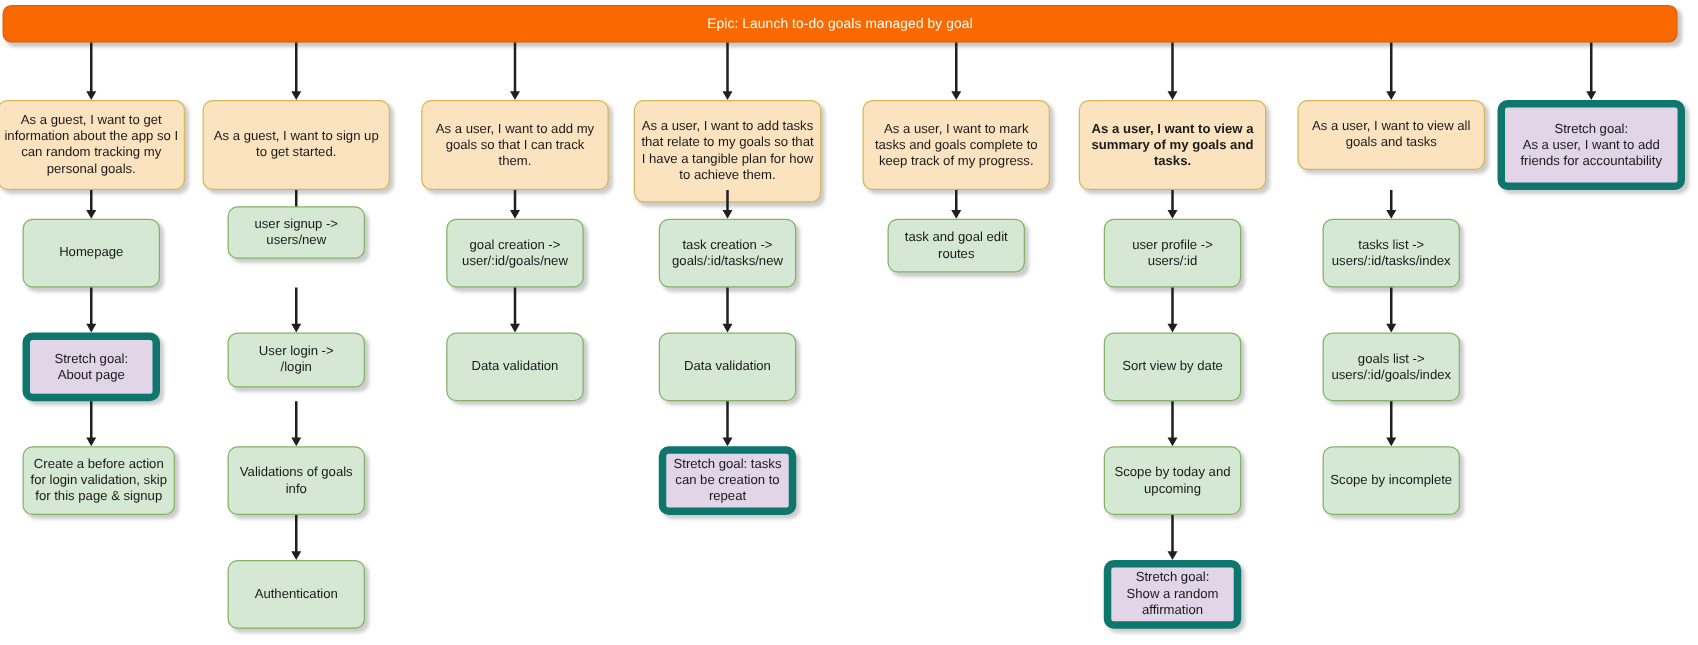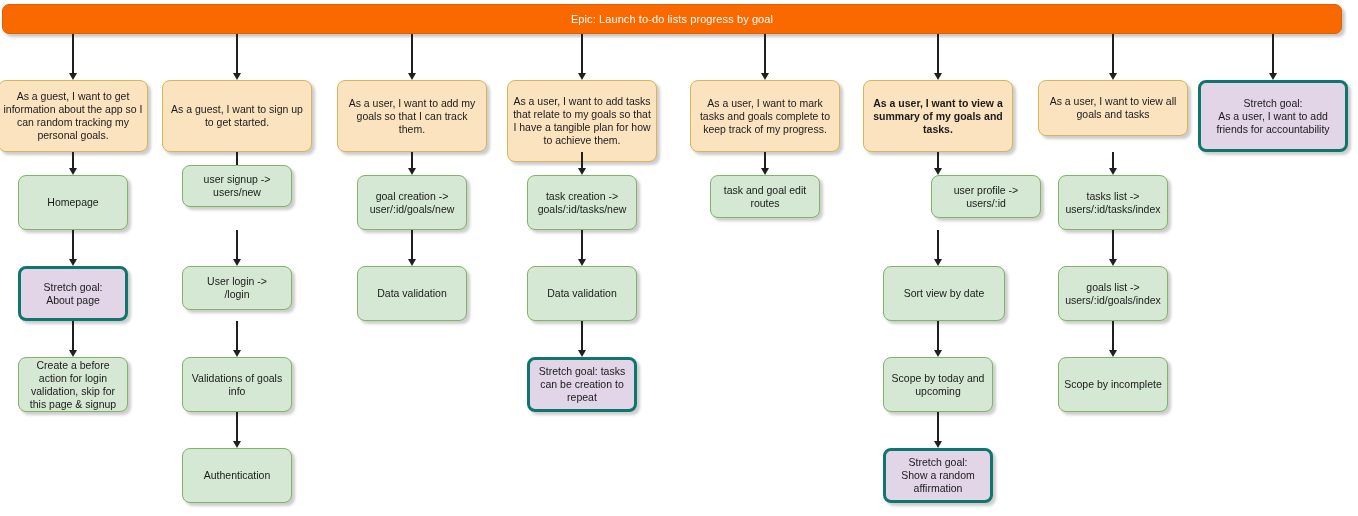--- a/index.html
+++ b/index.html
@@ -61,21 +61,21 @@
   .node.story {
     background: #fbe3c0;
     border: 1px solid #d6b656;
   }
   .node.task {
     background: #d5e8d4;
     border: 1px solid #82b366;
   }
   .node.stretch {
     background: #e1d5e7;
-    border: 3px solid #0f766e;
+    border: 6px solid #0f766e;
   }
   .edge {
     position: absolute;
     background: #1f1f1f;
     width: 1.2px;
   }
   .edge-head {
     position: absolute;
     width: 0;
     height: 0;
@@ -83,21 +83,21 @@
     border-right: 4px solid transparent;
     border-top: 7px solid #1f1f1f;
   }
 </style>
 </head>
 <body>
 
 <div id="canvas">
 
   <div class="epic-bar">
-    <span class="epic-label">Epic: Launch to-do lists progress by goal</span>
+    <span class="epic-label">Epic: Launch to-do goals managed by goal</span>
   </div>
 
   <div id="nodes-layer">
       <div class="edge" style="left: 72.4px; top: 34px; height: 40px;"></div>
       <div class="edge-head" style="left: 69px; top: 73px;"></div>
       <div class="node story" style="left: -2px; top: 80px; width: 150px; height: 72px;">
         <span class="node-label">As a guest, I want to get information about the app so I can random tracking my personal goals.</span>
       </div>
       <div class="edge" style="left: 72.4px; top: 152px; height: 17px;"></div>
       <div class="edge-head" style="left: 69px; top: 168px;"></div>
@@ -105,21 +105,21 @@
         <span class="node-label">Homepage</span>
       </div>
       <div class="edge" style="left: 72.4px; top: 230px; height: 30px;"></div>
       <div class="edge-head" style="left: 69px; top: 259px;"></div>
       <div class="node stretch" style="left: 18px; top: 266px; width: 110px; height: 55px;">
         <span class="node-label">Stretch goal:
 About page</span>
       </div>
       <div class="edge" style="left: 72.4px; top: 321px; height: 30px;"></div>
       <div class="edge-head" style="left: 69px; top: 350px;"></div>
-      <div class="node task" style="left: 18px; top: 357px; width: 110px; height: 55px;">
+      <div class="node task" style="left: 18px; top: 357px; width: 122px; height: 55px;">
         <span class="node-label">Create a before action for login validation, skip for this page &amp; signup</span>
       </div>
       <div class="edge" style="left: 236.4px; top: 34px; height: 40px;"></div>
       <div class="edge-head" style="left: 233px; top: 73px;"></div>
       <div class="node story" style="left: 162px; top: 80px; width: 150px; height: 72px;">
         <span class="node-label">As a guest, I want to sign up to get started.</span>
       </div>
       <div class="edge" style="left: 236.4px; top: 152px; height: 17px;"></div>
       <div class="edge-head" style="left: 233px; top: 168px;"></div>
       <div class="node task" style="left: 182px; top: 165px; width: 110px; height: 42px;">
@@ -189,27 +189,27 @@
       <div class="node task" style="left: 710px; top: 175px; width: 110px; height: 43px;">
         <span class="node-label">task and goal edit routes</span>
       </div>
       <div class="edge" style="left: 937.4px; top: 34px; height: 40px;"></div>
       <div class="edge-head" style="left: 934px; top: 73px;"></div>
       <div class="node story" style="left: 863px; top: 80px; width: 150px; height: 72px; font-weight: bold;">
         <span class="node-label">As a user, I want to view a summary of my goals and tasks.</span>
       </div>
       <div class="edge" style="left: 937.4px; top: 152px; height: 17px;"></div>
       <div class="edge-head" style="left: 934px; top: 168px;"></div>
-      <div class="node task" style="left: 883px; top: 175px; width: 110px; height: 43px; margin-left: 48px;">
+      <div class="node task" style="left: 883px; top: 175px; width: 110px; height: 55px;">
         <span class="node-label">user profile -&gt;
 users/:id</span>
       </div>
       <div class="edge" style="left: 937.4px; top: 230px; height: 30px;"></div>
       <div class="edge-head" style="left: 934px; top: 259px;"></div>
-      <div class="node task" style="left: 883px; top: 266px; width: 122px; height: 55px;">
+      <div class="node task" style="left: 883px; top: 266px; width: 110px; height: 55px;">
         <span class="node-label">Sort view by date</span>
       </div>
       <div class="edge" style="left: 937.4px; top: 321px; height: 30px;"></div>
       <div class="edge-head" style="left: 934px; top: 350px;"></div>
       <div class="node task" style="left: 883px; top: 357px; width: 110px; height: 55px;">
         <span class="node-label">Scope by today and upcoming</span>
       </div>
       <div class="edge" style="left: 937.4px; top: 412px; height: 30px;"></div>
       <div class="edge-head" style="left: 934px; top: 441px;"></div>
       <div class="node stretch" style="left: 883px; top: 448px; width: 110px; height: 55px;">

